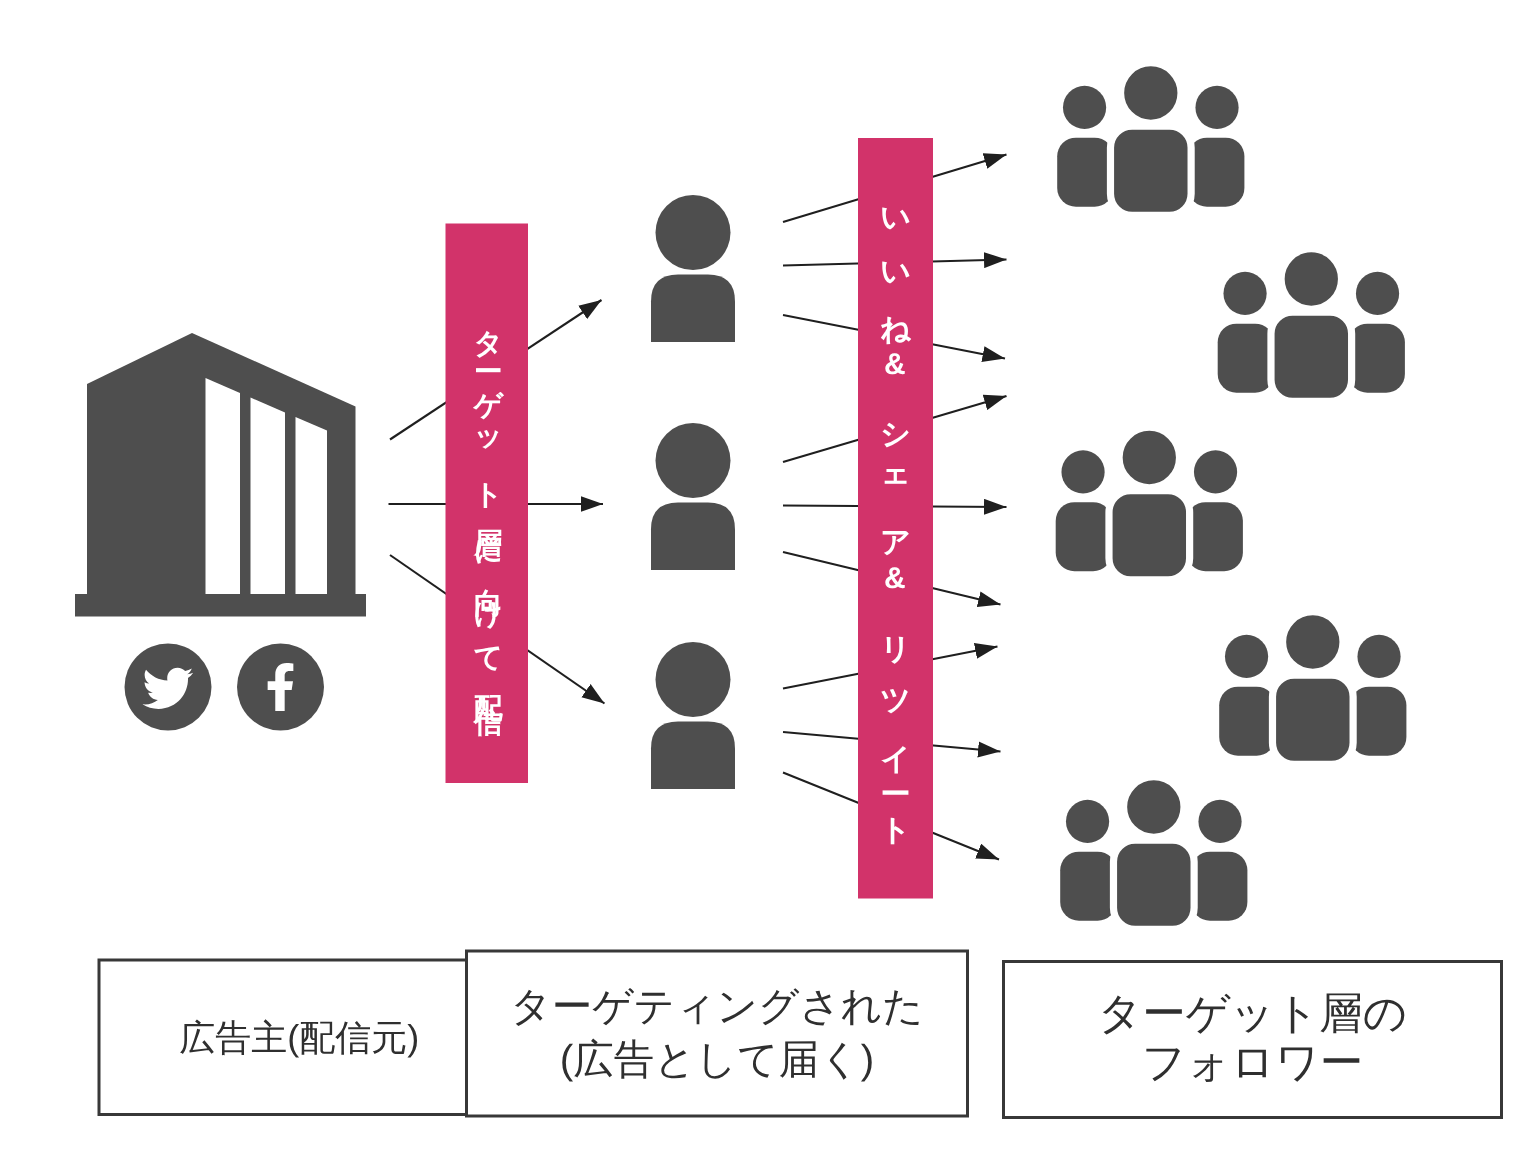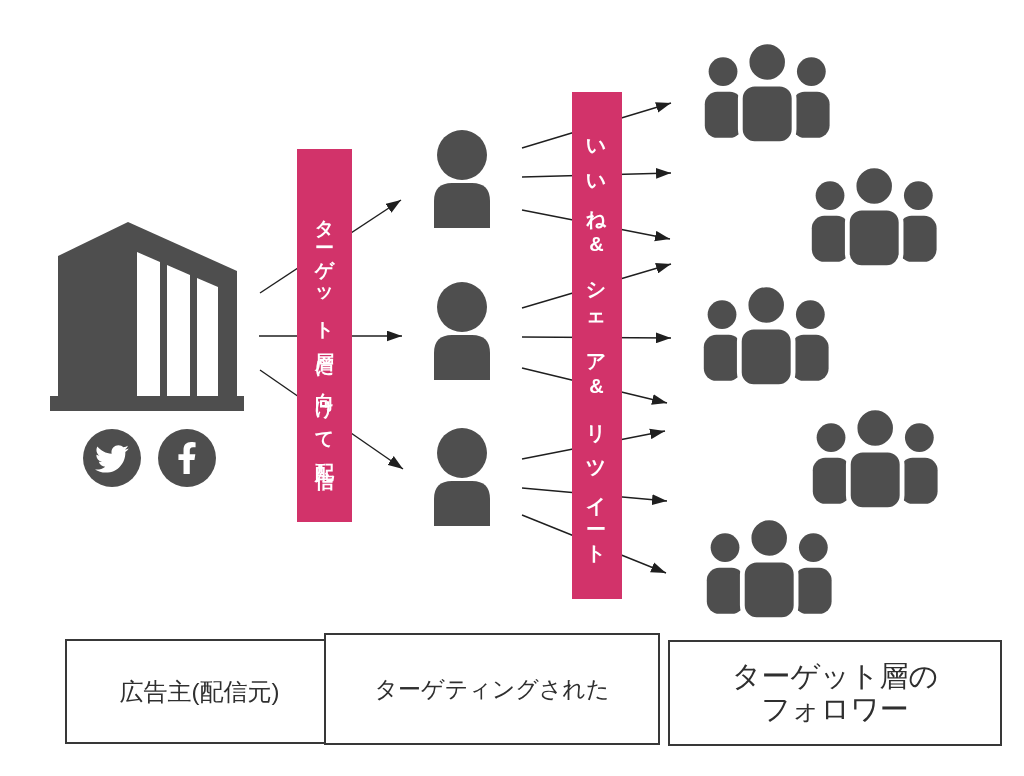--- a/index.html
+++ b/index.html
@@ -31,21 +31,21 @@
     background:#ffffff;
     display:flex;
     flex-direction:column;
     align-items:center;
     justify-content:center;
     text-align:center;
     color:#2f2f2f;
   }
   .label-box .line{display:block;}
   .box-1{left:23px;top:639px;width:265px;height:101px;font-size:24px;margin-left:42px;}
-  .box-2{left:324px;top:633px;width:332px;height:108px;font-size:23px;line-height:35px;}
+  .box-2{left:310px;top:633px;width:332px;height:108px;font-size:27px;line-height:35px;}
   .box-3{left:668px;top:640px;width:330px;height:102px;font-size:29px;line-height:33px;}
 </style>
 </head>
 <body>
 
 <div class="canvas">
 
   <svg class="diagram-svg" width="1024" height="776" viewBox="0 0 1024 776">
     <defs>
       <marker id="ah" markerUnits="userSpaceOnUse" markerWidth="15" markerHeight="11" refX="14" refY="5" orient="auto" viewBox="0 0 14 10">
@@ -134,20 +134,21 @@
   <div class="banner banner-2">
     <span>いいね&amp;シェア&amp;リツイート</span>
   </div>
 
   <div class="label-box box-1">
     <span class="line">広告主(配信元)</span>
   </div>
 
   <div class="label-box box-2">
     <span class="line">ターゲティングされた</span>
+    <span class="line">(広告として届く)</span>
   </div>
 
   <div class="label-box box-3">
     <span class="line">ターゲット層の</span>
     <span class="line">フォロワー</span>
   </div>
 
 </div>
 
 </body></html>

